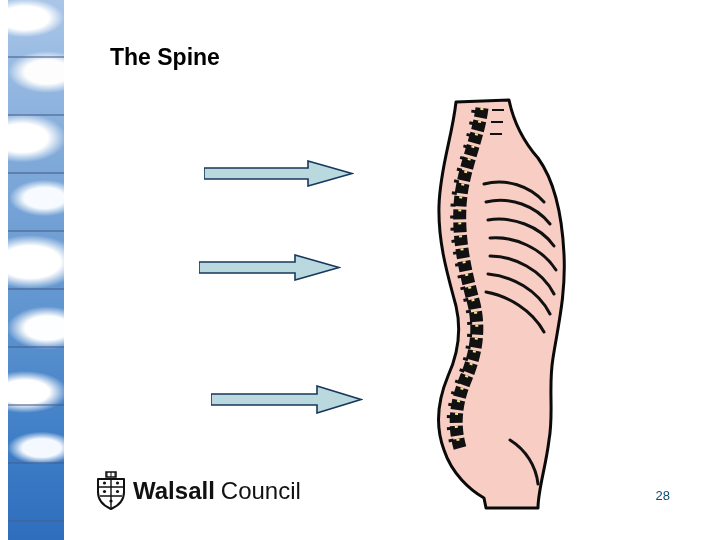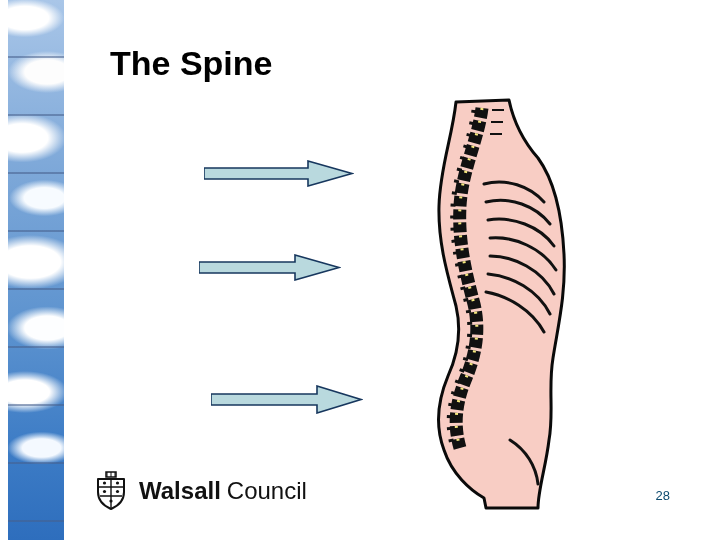--- a/index.html
+++ b/index.html
@@ -22,30 +22,30 @@
       radial-gradient(110% 34px at 25% 138px, #ffffff 42%, rgba(255,255,255,0) 72%),
       radial-gradient(90% 26px at 65% 198px, #f7fbff 40%, rgba(255,255,255,0) 70%),
       radial-gradient(120% 36px at 40% 262px, #ffffff 45%, rgba(255,255,255,0) 75%),
       radial-gradient(100% 30px at 70% 328px, #fdfeff 40%, rgba(255,255,255,0) 72%),
       radial-gradient(110% 30px at 30% 392px, #ffffff 40%, rgba(255,255,255,0) 70%),
       radial-gradient(90% 24px at 60% 448px, #f4f9ff 38%, rgba(255,255,255,0) 68%),
       linear-gradient(180deg, #a9c6e8 0%, #7fa9d9 30%, #5d93cf 60%, #3e7dc6 82%, #2e6ebd 100%);
   }
   .title{
     position:absolute;left:110px;top:44px;margin:0;
-    font-size:34px;font-weight:700;color:#000;letter-spacing:0px;
+    font-size:23px;font-weight:700;color:#000;letter-spacing:0px;
   }
   .arrow{position:absolute;}
   .arrow-1{left:204px;top:160px;}
   .arrow-2{left:199px;top:254px;}
   .arrow-3{left:211px;top:385px;}
   .illustration{position:absolute;left:398px;top:98px;}
   .footer-logo{
     position:absolute;left:94px;top:470px;height:42px;
-    display:flex;align-items:center;gap:11px;color:#111;
+    display:flex;align-items:center;gap:5px;color:#111;
   }
   .logo-text{font-size:24px;white-space:nowrap;}
   .logo-text .bold{font-weight:700;}
   .logo-text .regular{font-weight:400;margin-left:6px;}
   .page-number{
     position:absolute;right:50px;top:488px;
     font-size:13px;color:#0c4a6e;
   }
 </style>
 </head>

